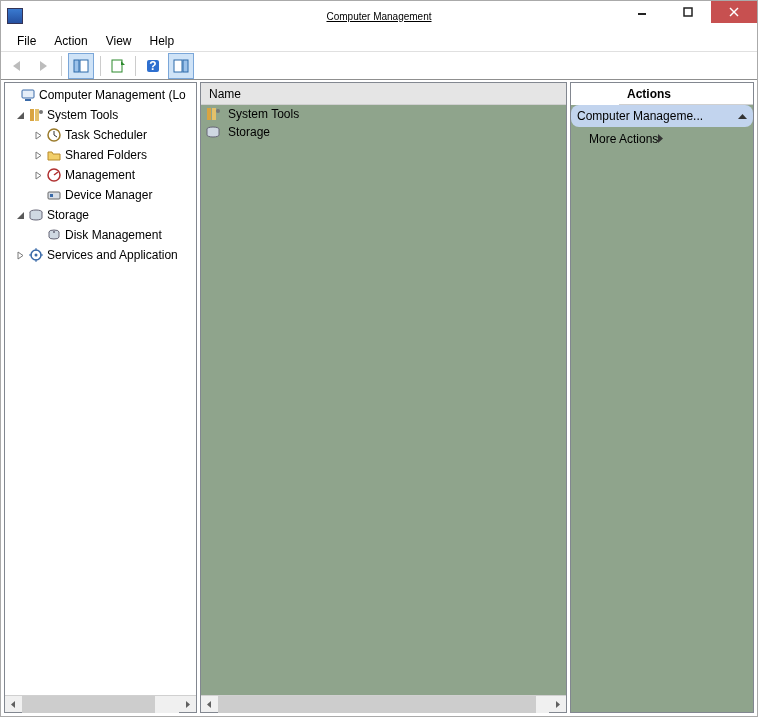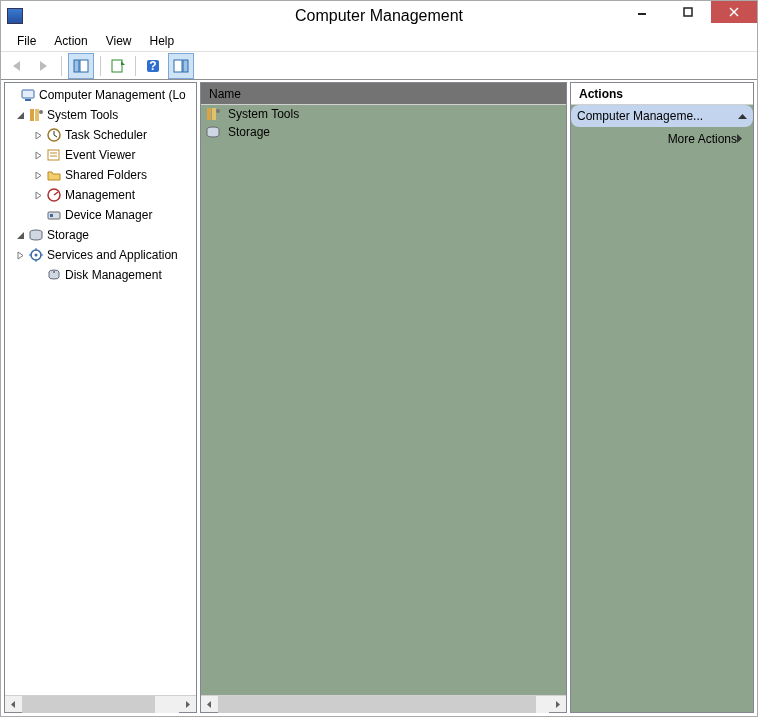--- a/index.html
+++ b/index.html
@@ -1,20 +1,20 @@
 <!DOCTYPE html>
 <html><head>
 <meta charset="utf-8">
 <style>
 * { box-sizing: border-box; margin: 0; padding: 0; font-family: "Segoe UI", Tahoma, sans-serif; font-size: 12px; }
 body { width: 758px; height: 717px; background: #fff; overflow: hidden; border: 1px solid #aaa; }
 
 .titlebar { height: 30px; background: #fff; display: flex; align-items: center; padding-left: 6px; position: relative; }
 .titlebar .app-icon { width: 16px; height: 16px; background: linear-gradient(#3a7ad0,#2550a0); border: 1px solid #335; }
-.titlebar .title { position: absolute; left: 50%; transform: translateX(-50%); font-size: 16px; }
+.titlebar .title { position: absolute; left: 50%; transform: translateX(-50%); font-size: 10px; text-decoration: underline; }
 .titlebar .win-controls { position: absolute; right: 0; top: 0; display: flex; height: 22px; }
 .titlebar .win-btn { width: 46px; height: 22px; display: flex; align-items: center; justify-content: center; cursor: pointer; }
 .titlebar .win-close { background: #c75050; color: #fff; }
 .titlebar .win-close svg line { stroke: #fff; }
 
 .menubar { height: 21px; background: #fff; display: flex; align-items: center; gap: 2px; padding: 0 8px; border-bottom: 1px solid #e0e0e0; }
 .menubar span { padding: 2px 8px; cursor: pointer; }
 
 .toolbar { height: 28px; background: #fff; border-bottom: 1px solid #8f8f8f; display: flex; align-items: center; gap: 4px; padding: 0 6px; }
 .tb-btn { width: 22px; height: 22px; display: flex; align-items: center; justify-content: center; cursor: pointer; }
@@ -22,36 +22,36 @@
 .tb-sep { width: 1px; height: 20px; background: #ccc; margin: 0 2px; }
 .tb-group { border: 1px solid #7ba7d9; background: #cfe3f7; padding: 1px; display:flex; }
 
 .workspace { display: flex; height: calc(717px - 30px - 21px - 28px - 2px); background: #fff; padding: 2px 3px 3px 3px; gap: 3px; }
 
 .pane { border: 1px solid #828790; background: #fff; display: flex; flex-direction: column; min-width: 0; }
 .left-pane { width: 193px; }
 .center-pane { flex: 1; }
 .right-pane { width: 184px; }
 
-.col-header { height: 22px; display: flex; align-items: center; padding: 0 8px; border-bottom: 1px solid #d0d0d0; background: #737373; font-weight: normal; }
+.col-header { height: 22px; display: flex; align-items: center; padding: 0 8px; border-bottom: 1px solid #d0d0d0; background: #e5e5e5; font-weight: normal; }
 .tree { flex: 1; overflow: hidden; padding: 2px 0; }
 .tree-row { display: flex; align-items: center; height: 20px; white-space: nowrap; cursor: pointer; }
 .expander { width: 11px; height: 11px; display: inline-flex; align-items: center; justify-content: center; margin-right: 2px; }
 .node-icon { width: 16px; height: 16px; display:inline-flex; align-items:center; justify-content:center; margin-right: 3px; }
 .indent0 { padding-left: 2px; }
 .indent1 { padding-left: 10px; }
 .indent2 { padding-left: 28px; text-align: center; }
 
 .list-area { flex: 1; background: #8fa48c; overflow: hidden; }
 .list-row { height: 18px; display:flex; align-items:center; padding-left: 4px; color: #000; gap: 4px; cursor: pointer; }
 
-.actions-header { height: 22px; display:flex; align-items:center; padding: 0 8px; font-weight: 700; border-bottom: 1px solid #d0d0d0; background:#fff; }
+.actions-header { height: 22px; display:flex; align-items:center; padding: 0 8px; font-weight: 700; border-bottom: 1px solid #d0d0d0; background:#fff;margin-left:48px; }
 .actions-body { flex:1; background:#8fa48c; }
 .action-title { background:#c2d4ee; height:22px; display:flex; align-items:center; justify-content:space-between; padding:0 6px; cursor: pointer; border-radius: 8px; }
-.action-item { height: 24px; display:flex; align-items:center; justify-content:flex-end; padding: 0 10px 0 18px; cursor: pointer; }
+.action-item { height: 24px; display:flex; align-items:center; justify-content:flex-start; padding: 0 10px 0 18px; cursor: pointer; }
 
 .hscroll { height: 17px; background:#f0f0f0; border-top:1px solid #d0d0d0; display:flex; align-items:center; }
 .hscroll .sbtn { width:17px; height:17px; display:flex; align-items:center; justify-content:center; }
 .hscroll .track { flex:1; background:#f0f0f0; height:17px; position:relative; }
 .hscroll .thumb { position:absolute; left:0; top:0; height:17px; background:#cdcdcd; }
 </style>
 </head>
 <body>
 
 <div class="titlebar">
@@ -173,35 +173,20 @@
           <span>Task Scheduler</span>
         </div>
         <div class="tree-row indent2">
           <span class="expander">
             <svg width="9" height="9">
               <path d="M2 1 L7 4.5 L2 8 Z" fill="none" stroke="#7a7a7a"></path>
             </svg>
           </span>
           <span class="node-icon">
             <svg width="16" height="16">
-              <rect x="2" y="3" width="11" height="10" fill="#fff" stroke="#c08a2a"></rect>
-              <line x1="4" y1="6" x2="11" y2="6" stroke="#c08a2a"></line>
-              <line x1="4" y1="9" x2="11" y2="9" stroke="#c08a2a"></line>
-            </svg>
-          </span>
-          <span>Event Viewer</span>
-        </div>
-        <div class="tree-row indent2">
-          <span class="expander">
-            <svg width="9" height="9">
-              <path d="M2 1 L7 4.5 L2 8 Z" fill="none" stroke="#7a7a7a"></path>
-            </svg>
-          </span>
-          <span class="node-icon">
-            <svg width="16" height="16">
               <path d="M2 5 h4 l1 2 h7 v6 h-12 z" fill="#f2cf6a" stroke="#b88a2a"></path>
             </svg>
           </span>
           <span>Shared Folders</span>
         </div>
         <div class="tree-row indent2">
           <span class="expander">
             <svg width="9" height="9">
               <path d="M2 1 L7 4.5 L2 8 Z" fill="none" stroke="#7a7a7a"></path>
             </svg>
@@ -230,49 +215,49 @@
               <path d="M1 8 L8 1 L8 8 Z" fill="#595959"></path>
             </svg>
           </span>
           <span class="node-icon">
             <svg width="16" height="16">
               <ellipse cx="8" cy="5" rx="6" ry="2" fill="#cfd8e2" stroke="#667"></ellipse>
               <path d="M2 5 v6 a6 2 0 0 0 12 0 v-6" fill="#cfd8e2" stroke="#667"></path>
             </svg>
           </span>
           <span>Storage</span>
+        </div>
+        <div class="tree-row indent2">
+          <span class="expander"></span>
+          <span class="node-icon">
+            <svg width="16" height="16">
+              <ellipse cx="8" cy="5" rx="5" ry="2" fill="#cfd8e2" stroke="#667"></ellipse>
+              <path d="M3 5 v5 a5 2 0 0 0 10 0 v-5" fill="#cfd8e2" stroke="#667"></path>
+              <circle cx="8" cy="5" r="1" fill="#667"></circle>
+            </svg>
+          </span>
+          <span>Disk Management</span>
         </div>
         <div class="tree-row indent1">
           <span class="expander">
             <svg width="9" height="9">
               <path d="M2 1 L7 4.5 L2 8 Z" fill="none" stroke="#7a7a7a"></path>
             </svg>
           </span>
           <span class="node-icon">
             <svg width="16" height="16">
               <circle cx="8" cy="8" r="5" fill="none" stroke="#3a6aa8" stroke-width="1.5"></circle>
               <circle cx="8" cy="8" r="1.5" fill="#3a6aa8"></circle>
               <line x1="8" y1="1" x2="8" y2="4" stroke="#3a6aa8"></line>
               <line x1="8" y1="12" x2="8" y2="15" stroke="#3a6aa8"></line>
               <line x1="1" y1="8" x2="4" y2="8" stroke="#3a6aa8"></line>
               <line x1="12" y1="8" x2="15" y2="8" stroke="#3a6aa8"></line>
             </svg>
           </span>
           <span>Services and Application</span>
-        </div>
-        <div class="tree-row indent2">
-          <span class="expander"></span>
-          <span class="node-icon">
-            <svg width="16" height="16">
-              <ellipse cx="8" cy="5" rx="5" ry="2" fill="#cfd8e2" stroke="#667"></ellipse>
-              <path d="M3 5 v5 a5 2 0 0 0 10 0 v-5" fill="#cfd8e2" stroke="#667"></path>
-              <circle cx="8" cy="5" r="1" fill="#667"></circle>
-            </svg>
-          </span>
-          <span>Disk Management</span>
         </div>
       </div>
     <div class="hscroll">
       <div class="sbtn">
           <svg width="7" height="7">
             <path d="M5 0 L1 3.5 L5 7 Z" fill="#606060"></path>
           </svg>
         </div>
       <div class="track">
           <div class="thumb" style="width:85%"></div>

